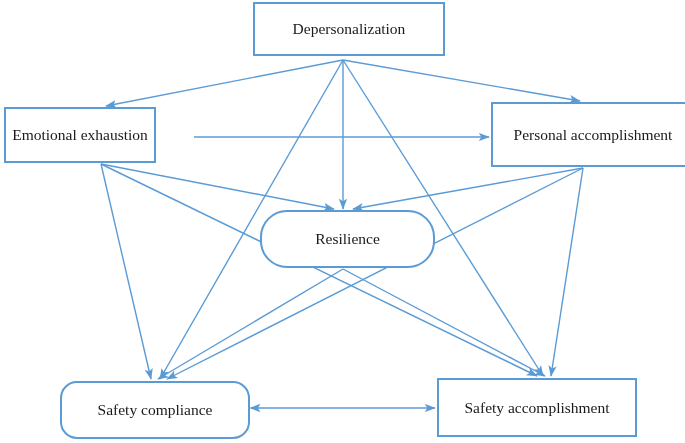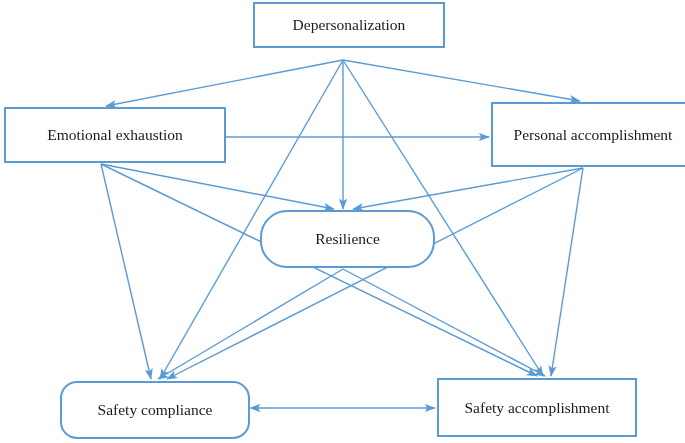--- a/index.html
+++ b/index.html
@@ -69,25 +69,25 @@
         <line x1="101" y1="164" x2="537" y2="376" stroke="#5b9bd5" stroke-width="1.4" marker-end="url(#ah)"></line>
         <line x1="583" y1="168" x2="353" y2="209" stroke="#5b9bd5" stroke-width="1.4" marker-end="url(#ah)"></line>
         <line x1="583" y1="168" x2="167" y2="379" stroke="#5b9bd5" stroke-width="1.4" marker-end="url(#ah)"></line>
         <line x1="583" y1="168" x2="551" y2="376" stroke="#5b9bd5" stroke-width="1.4" marker-end="url(#ah)"></line>
         <line x1="343" y1="269" x2="158" y2="379" stroke="#5b9bd5" stroke-width="1.4" marker-end="url(#ah)"></line>
         <line x1="343" y1="269" x2="545" y2="376" stroke="#5b9bd5" stroke-width="1.4" marker-end="url(#ah)"></line>
         <line x1="251" y1="408" x2="435" y2="408" stroke="#5b9bd5" stroke-width="1.4" marker-end="url(#ah)" marker-start="url(#ahs)"></line>
       </g>
   </svg>
 
-  <div class="node" id="node-depersonalization" style="left: 253px; top: 2px; width: 192px; height: 46px; border-color: rgb(91, 155, 213); color: rgb(26, 26, 26);">
+  <div class="node" id="node-depersonalization" style="left: 253px; top: 2px; width: 192px; height: 54px; border-color: rgb(91, 155, 213); color: rgb(26, 26, 26);">
     <span>Depersonalization</span>
   </div>
 
-  <div class="node" id="node-emotional" style="left: 4px; top: 107px; width: 222px; height: 56px; border-color: rgb(91, 155, 213); color: rgb(26, 26, 26); justify-content: center;">
+  <div class="node" id="node-emotional" style="left: 4px; top: 107px; width: 152px; height: 56px; border-color: rgb(91, 155, 213); color: rgb(26, 26, 26); justify-content: center;">
     <span>Emotional exhaustion</span>
   </div>
 
   <div class="node" id="node-personal" style="left: 491px; top: 102px; width: 204px; height: 65px; border-color: rgb(91, 155, 213); color: rgb(26, 26, 26);">
     <span>Personal accomplishment</span>
   </div>
 
   <div class="node" id="node-resilience" style="left: 260px; top: 210px; width: 175px; height: 58px; border-color: rgb(91, 155, 213); color: rgb(26, 26, 26);">
     <span>Resilience</span>
   </div>

